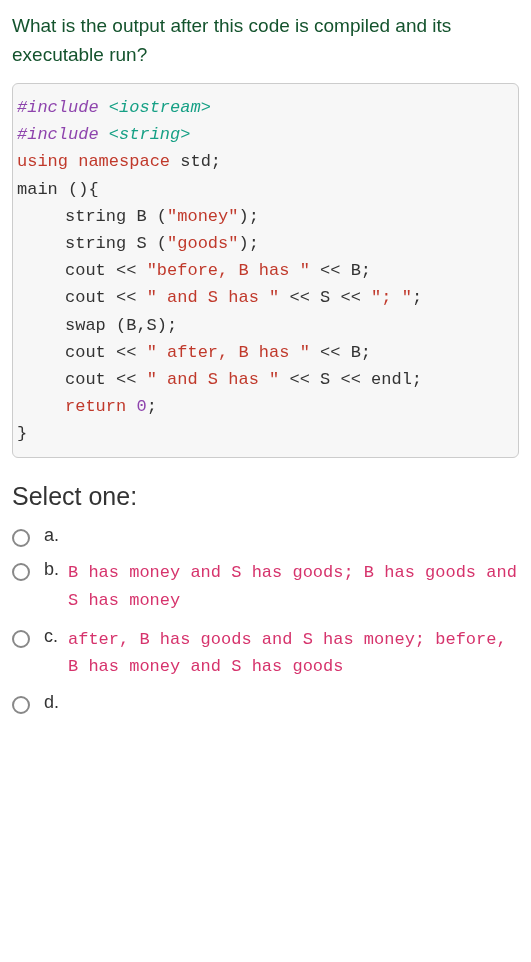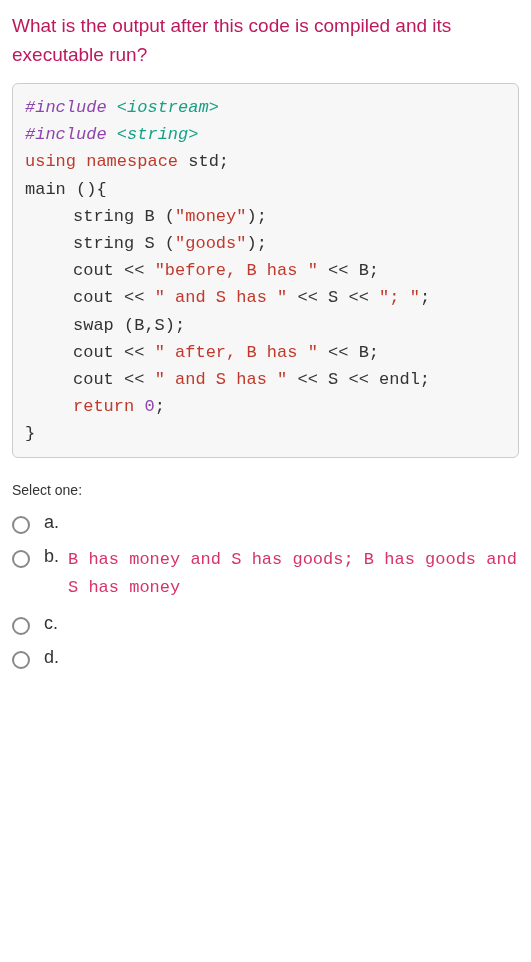--- a/index.html
+++ b/index.html
@@ -11,46 +11,46 @@
       font-family: Arial, Helvetica, sans-serif;
       font-size: 18px;
       color: #333;
       background: #fff;
       padding: 12px;
       width: 531px;
     }
     .question-text {
       font-size: 19px;
       line-height: 1.5;
-      color: #be185d;
+      color: #14532d;
       margin-bottom: 14px;
     }
     .code-block {
       border: 1px solid #ccc;
       border-radius: 6px;
       background: #f7f7f7;
-      padding: 10px 12px;
+      padding: 10px 4px;
       font-family: "Courier New", Courier, monospace;
       font-size: 17px;
       line-height: 1.6;
       white-space: pre;
       overflow-x: hidden;
       margin-bottom: 24px;
     }
     .code-block .kw-preproc { color: #8e44ad; font-style: italic; }
     .code-block .kw-include { color: #16a085; font-style: italic; }
     .code-block .kw-using { color: #c0392b; }
     .code-block .kw-namespace { color: #c0392b; }
     .code-block .kw-return { color: #c0392b; }
     .code-block .str { color: #c0392b; }
     .code-block .num { color: #8e44ad; }
     .indent1 { padding-left: 48px; display: inline-block; }
     
     .select-one {
-      font-size: 14px;
+      font-size: 25px;
       margin-bottom: 14px;
       color: #333;
     }
     
     .option-row {
       display: flex;
       align-items: flex-start;
       margin-bottom: 12px;
     }
     .option-radio {
@@ -106,18 +106,19 @@
 
 <div class="option-row">
   <div class="option-radio"></div>
   <div class="option-letter">b.</div>
   <div class="option-text">B has money and S has goods; B has goods and S has money</div>
 </div>
 
 <div class="option-row">
   <div class="option-radio"></div>
   <div class="option-letter">c.</div>
+  <div class="option-text">after, B has goods and S has money; before, B has money and S has goods</div>
 </div>
 
 <div class="option-row">
   <div class="option-radio"></div>
   <div class="option-letter">d.</div>
 </div>
 
 </body></html>

